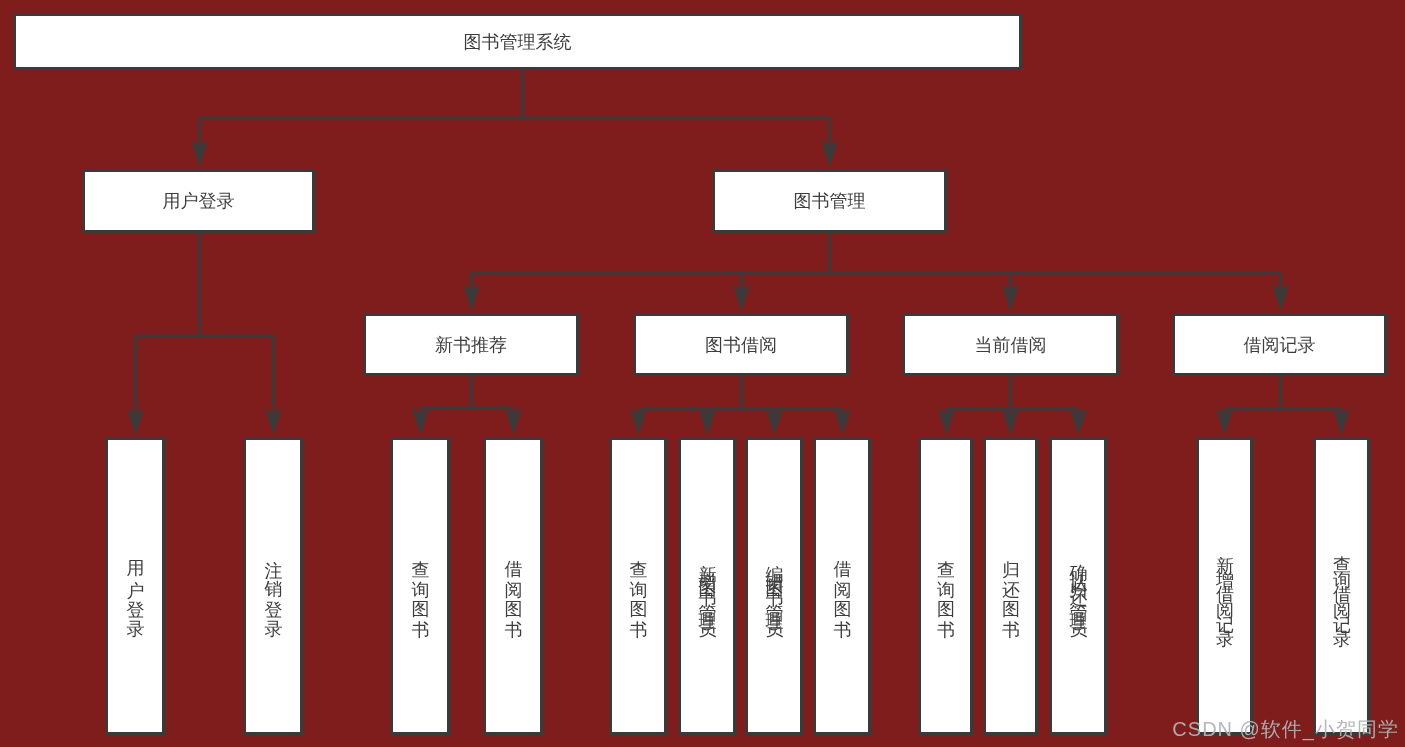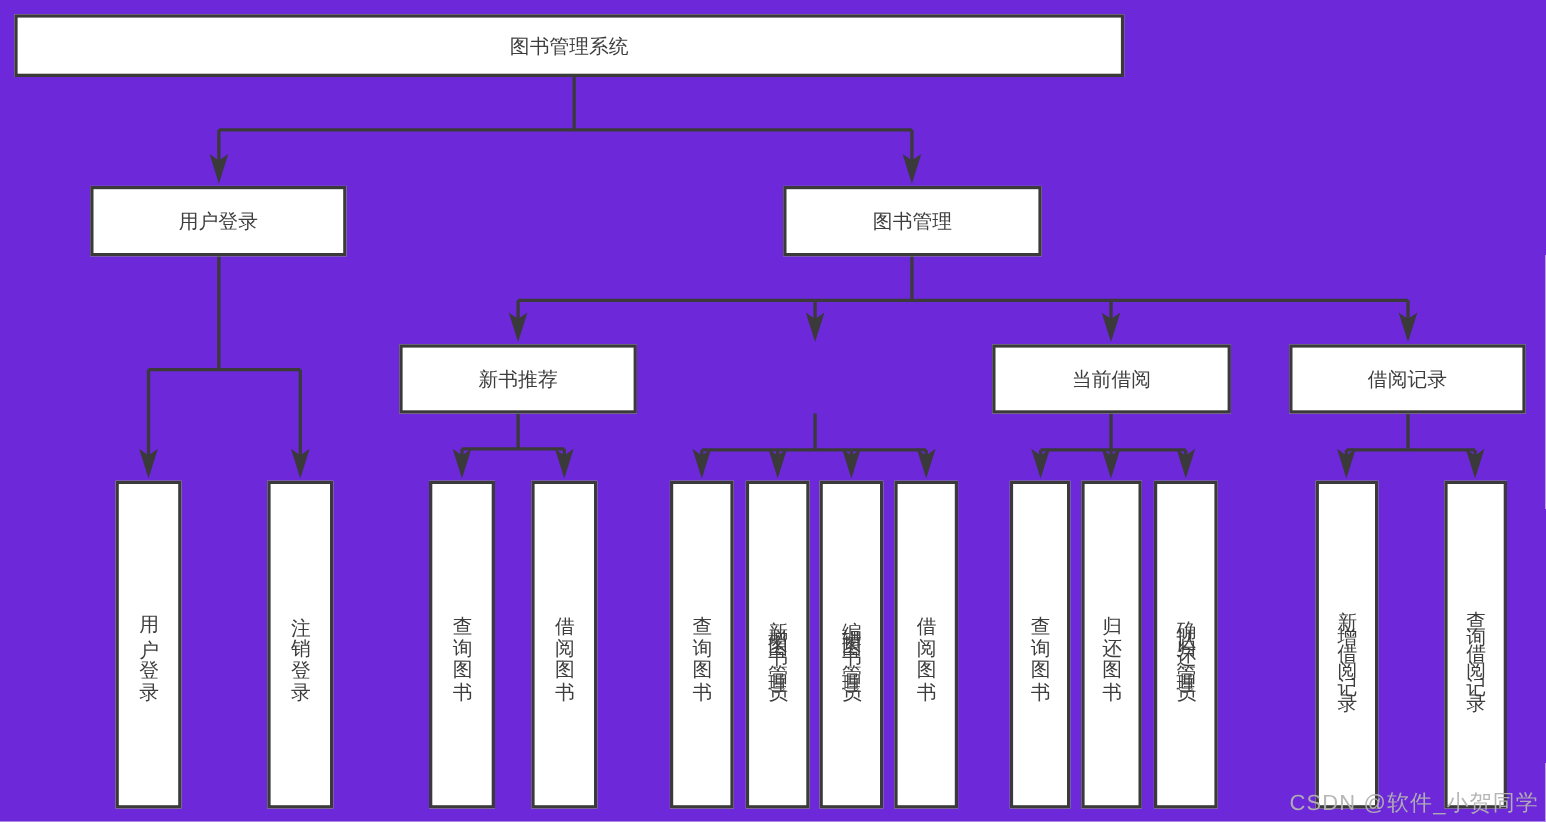--- a/index.html
+++ b/index.html
@@ -1,20 +1,20 @@
 <!DOCTYPE html>
 <html><head>
 <meta charset="utf-8">
 <style>
   html, body { margin: 0; padding: 0; background: #ffffff; }
   #stage {
     position: relative;
     width: 1405px;
     height: 747px;
-    background: #6d28d9;
+    background: #7f1d1d;
     font-family: "Liberation Sans", sans-serif;
     overflow: hidden;
   }
   #connectors {
     position: absolute;
     left: 0; top: 0;
     width: 1405px; height: 747px;
   }
   .box {
     position: absolute;
@@ -100,20 +100,23 @@
   <div class="box" style="left:82px; top:169px; width:233px; height:64px;">
     <span>用户登录</span>
   </div>
   <div class="box" style="left:363px; top:313px; width:216px; height:63px;">
     <span>新书推荐</span>
   </div>
 
   <div class="box" style="left:712px; top:169px; width:235px; height:64px;">
     <span>图书管理</span>
   </div>
+  <div class="box" style="left:633px; top:313px; width:216px; height:63px;">
+    <span>图书借阅</span>
+  </div>
   <div class="box" style="left:1172px; top:313px; width:215px; height:63px;">
     <span>借阅记录</span>
   </div>
   <div class="box" style="left:902px; top:313px; width:217px; height:63px;">
     <span>当前借阅</span>
   </div>
 
   <div class="box vbox sp-wide" style="left:105px; top:437px; width:60px; height:298px;">
     <span>用户登录</span>
   </div>

